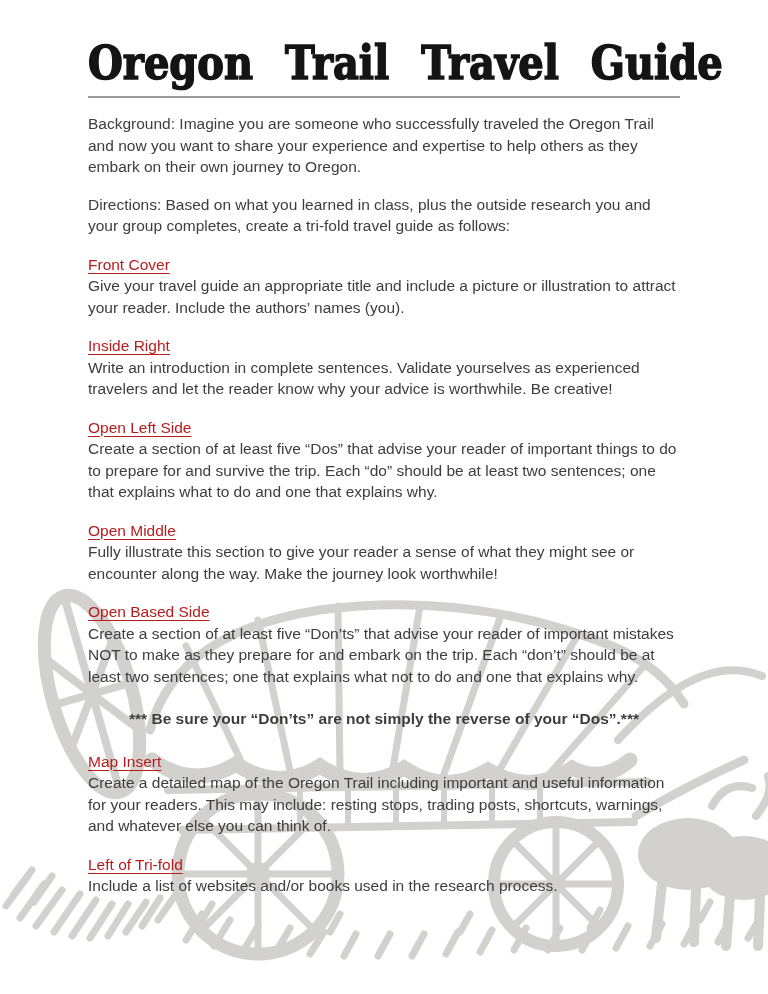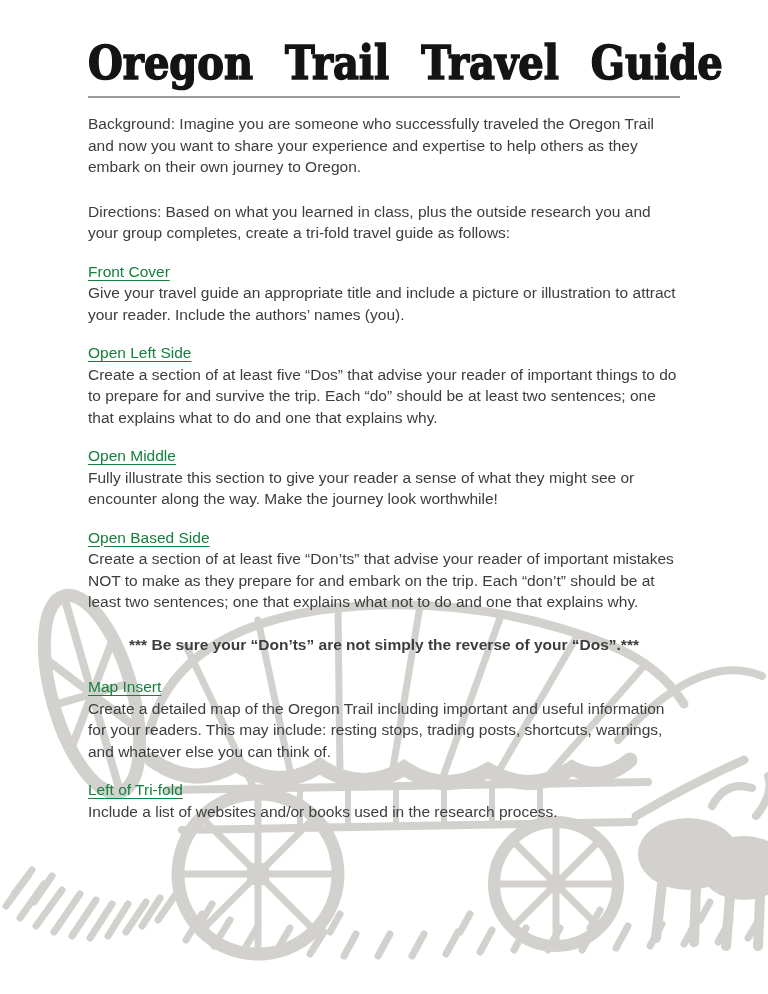--- a/index.html
+++ b/index.html
@@ -52,30 +52,30 @@
     margin: 8px 0 0 0;
   }
   .body-text {
     color: #3d3d3d;
     font-size: 15.5px;
     line-height: 21.5px;
   }
   .para {
     margin: 15px 0 0 0;
   }
-  .para + .para { margin-top: 23px; }
+  .para + .para { margin-top: 16px; }
   .section { margin-top: 17px; }
   .section-heading {
     text-decoration: underline;
     text-underline-offset: 3px;
     margin: 0;
     font-weight: 400;
     font-size: 15.5px;
     line-height: 21.5px;
-    color: #15803d;
+    color: #b91c1c;
   }
   .section-body { margin: 0; }
   .note-line {
     text-align: center;
     margin: 21px 0;
     font-weight: bold;
   }
 </style>
 </head>
 <body>
@@ -199,20 +199,24 @@
 
       <p class="para">Background: Imagine you are someone who successfully traveled the Oregon Trail and now you want to share your experience and expertise to help others as they embark on their own journey to Oregon.</p>
 
       <p class="para">Directions: Based on what you learned in class, plus the outside research you and your group completes, create a tri-fold travel guide as follows:</p>
 
       <div class="section">
         <p class="section-heading">Front Cover</p>
         <p class="section-body">Give your travel guide an appropriate title and include a picture or illustration to attract your reader. Include the authors’ names (you).</p>
       </div>
 
+      <div class="section">
+        <p class="section-heading">Inside Right</p>
+        <p class="section-body">Write an introduction in complete sentences. Validate yourselves as experienced travelers and let the reader know why your advice is worthwhile. Be creative!</p>
+      </div>
 
       <div class="section">
         <p class="section-heading">Open Left Side</p>
         <p class="section-body">Create a section of at least five “Dos” that advise your reader of important things to do to prepare for and survive the trip. Each “do” should be at least two sentences; one that explains what to do and one that explains why.</p>
       </div>
 
       <div class="section">
         <p class="section-heading">Open Middle</p>
         <p class="section-body">Fully illustrate this section to give your reader a sense of what they might see or encounter along the way. Make the journey look worthwhile!</p>
       </div>

